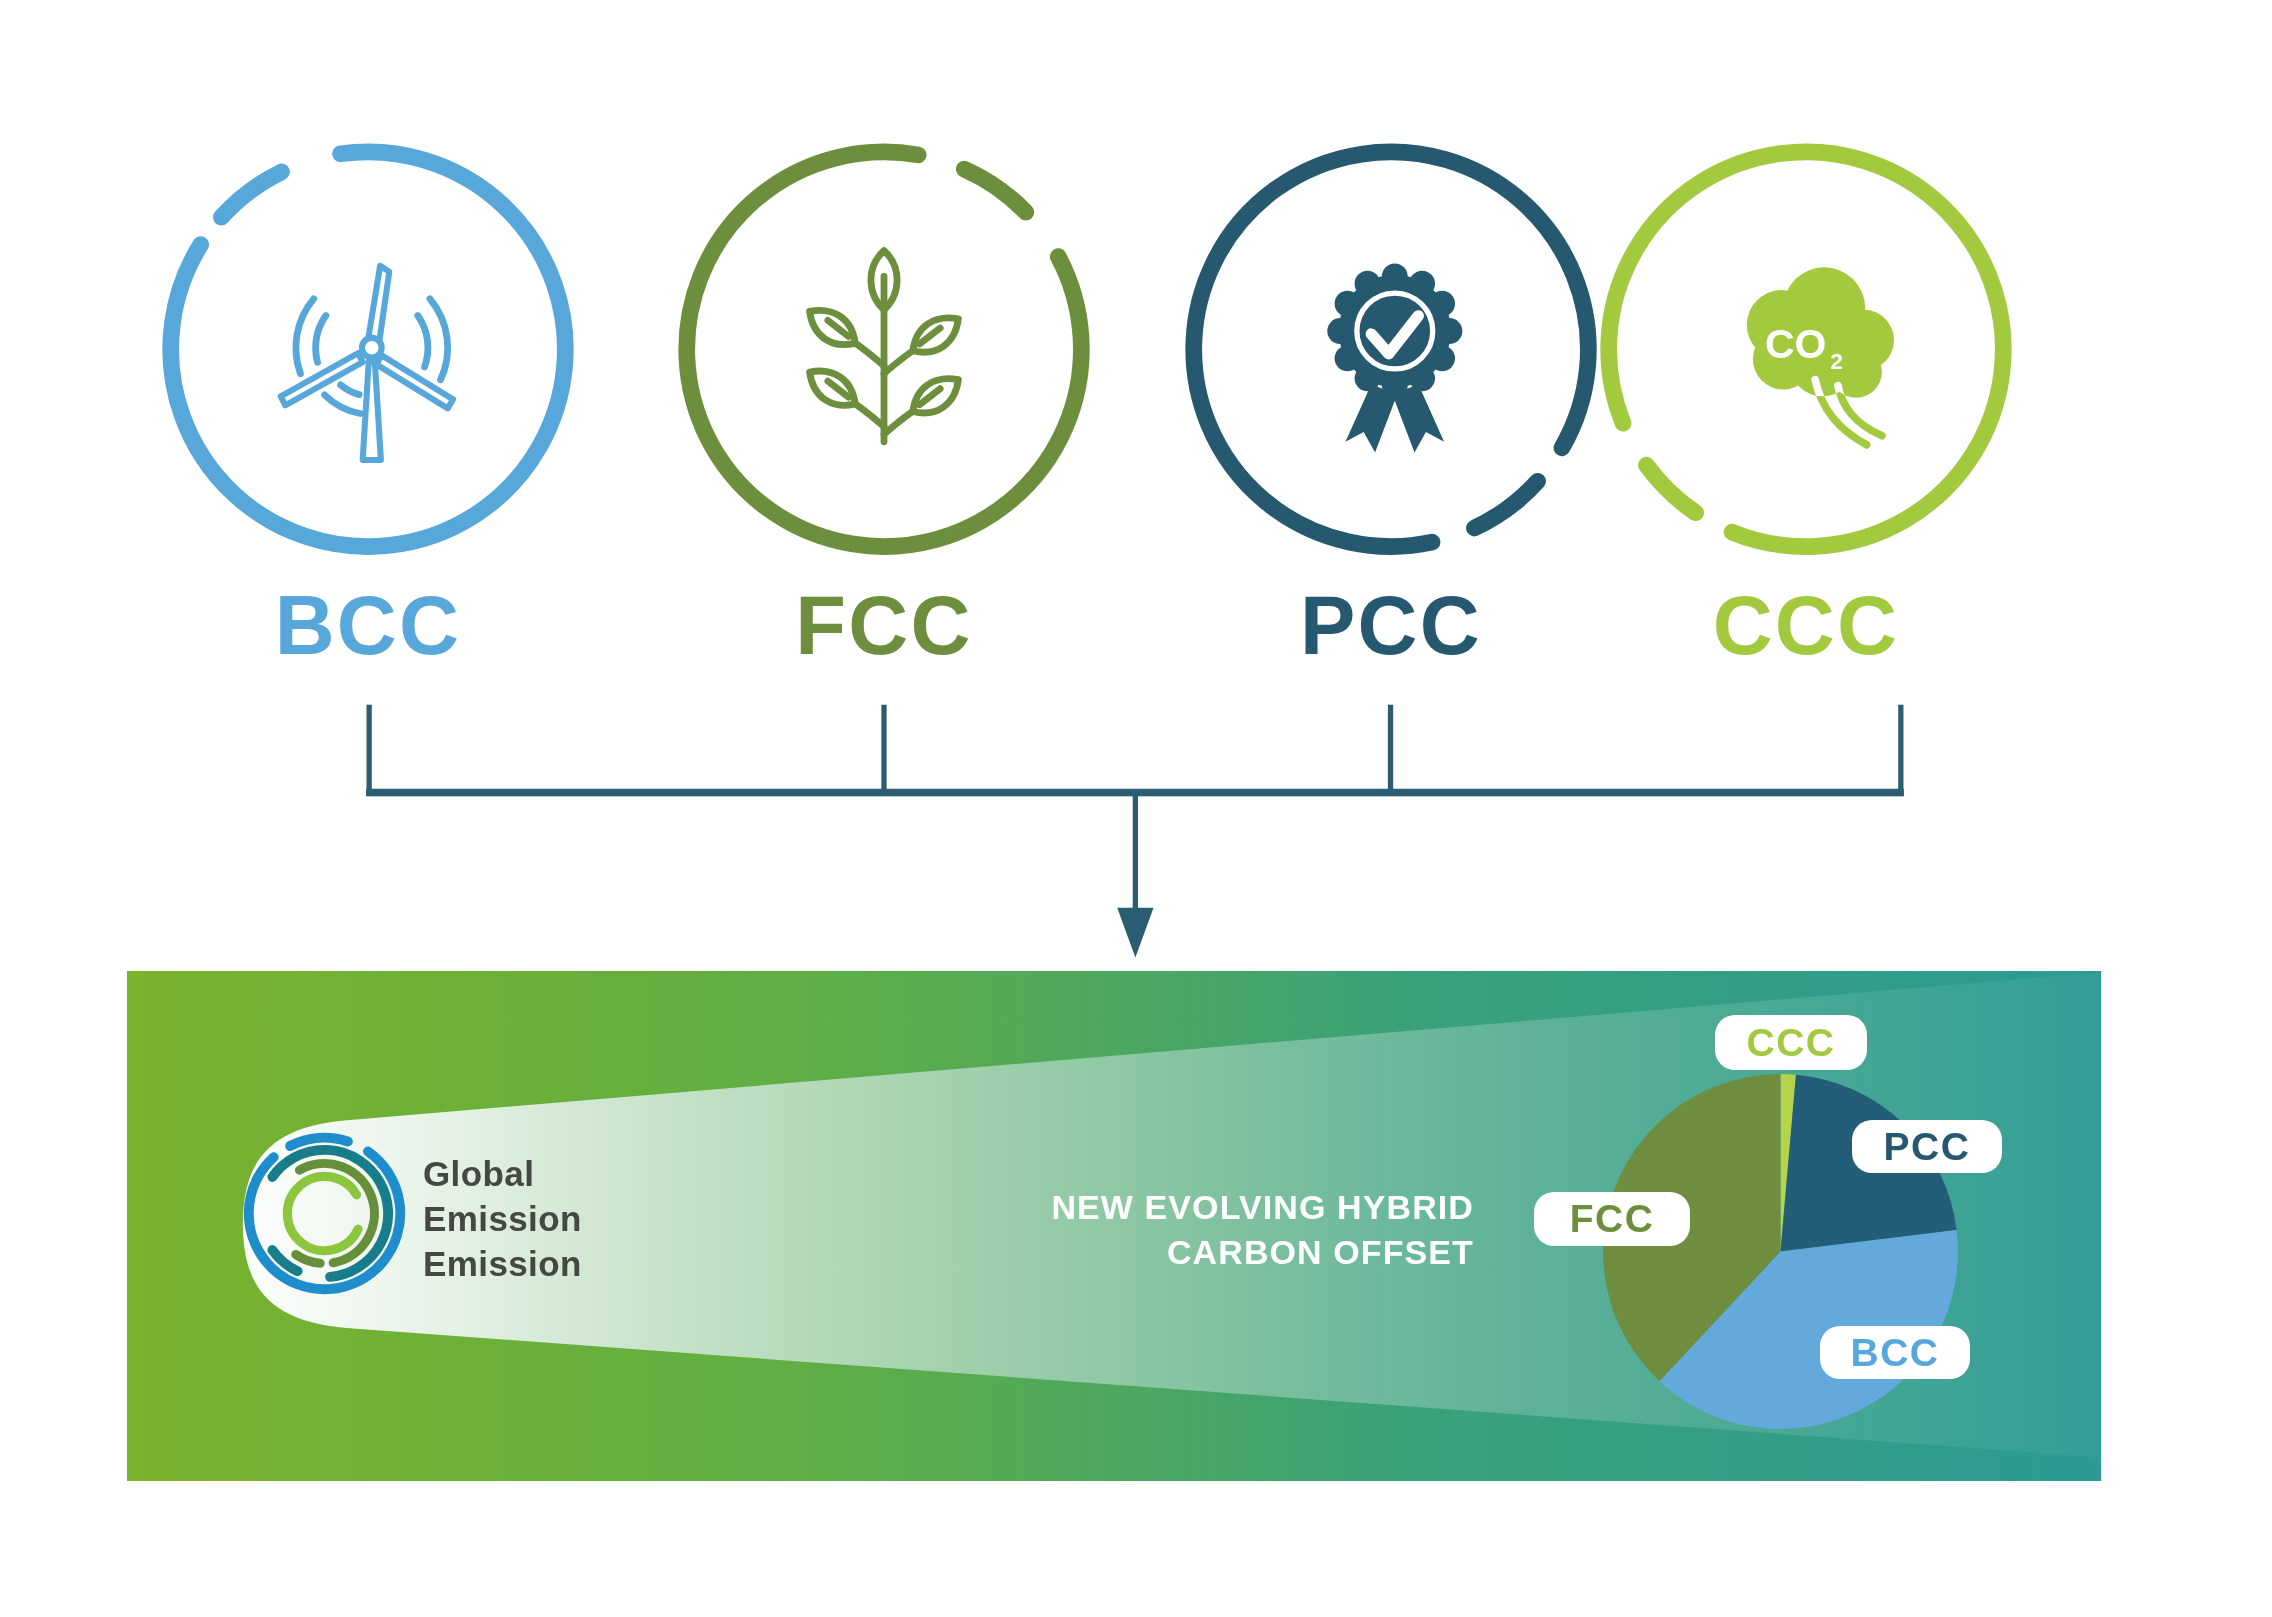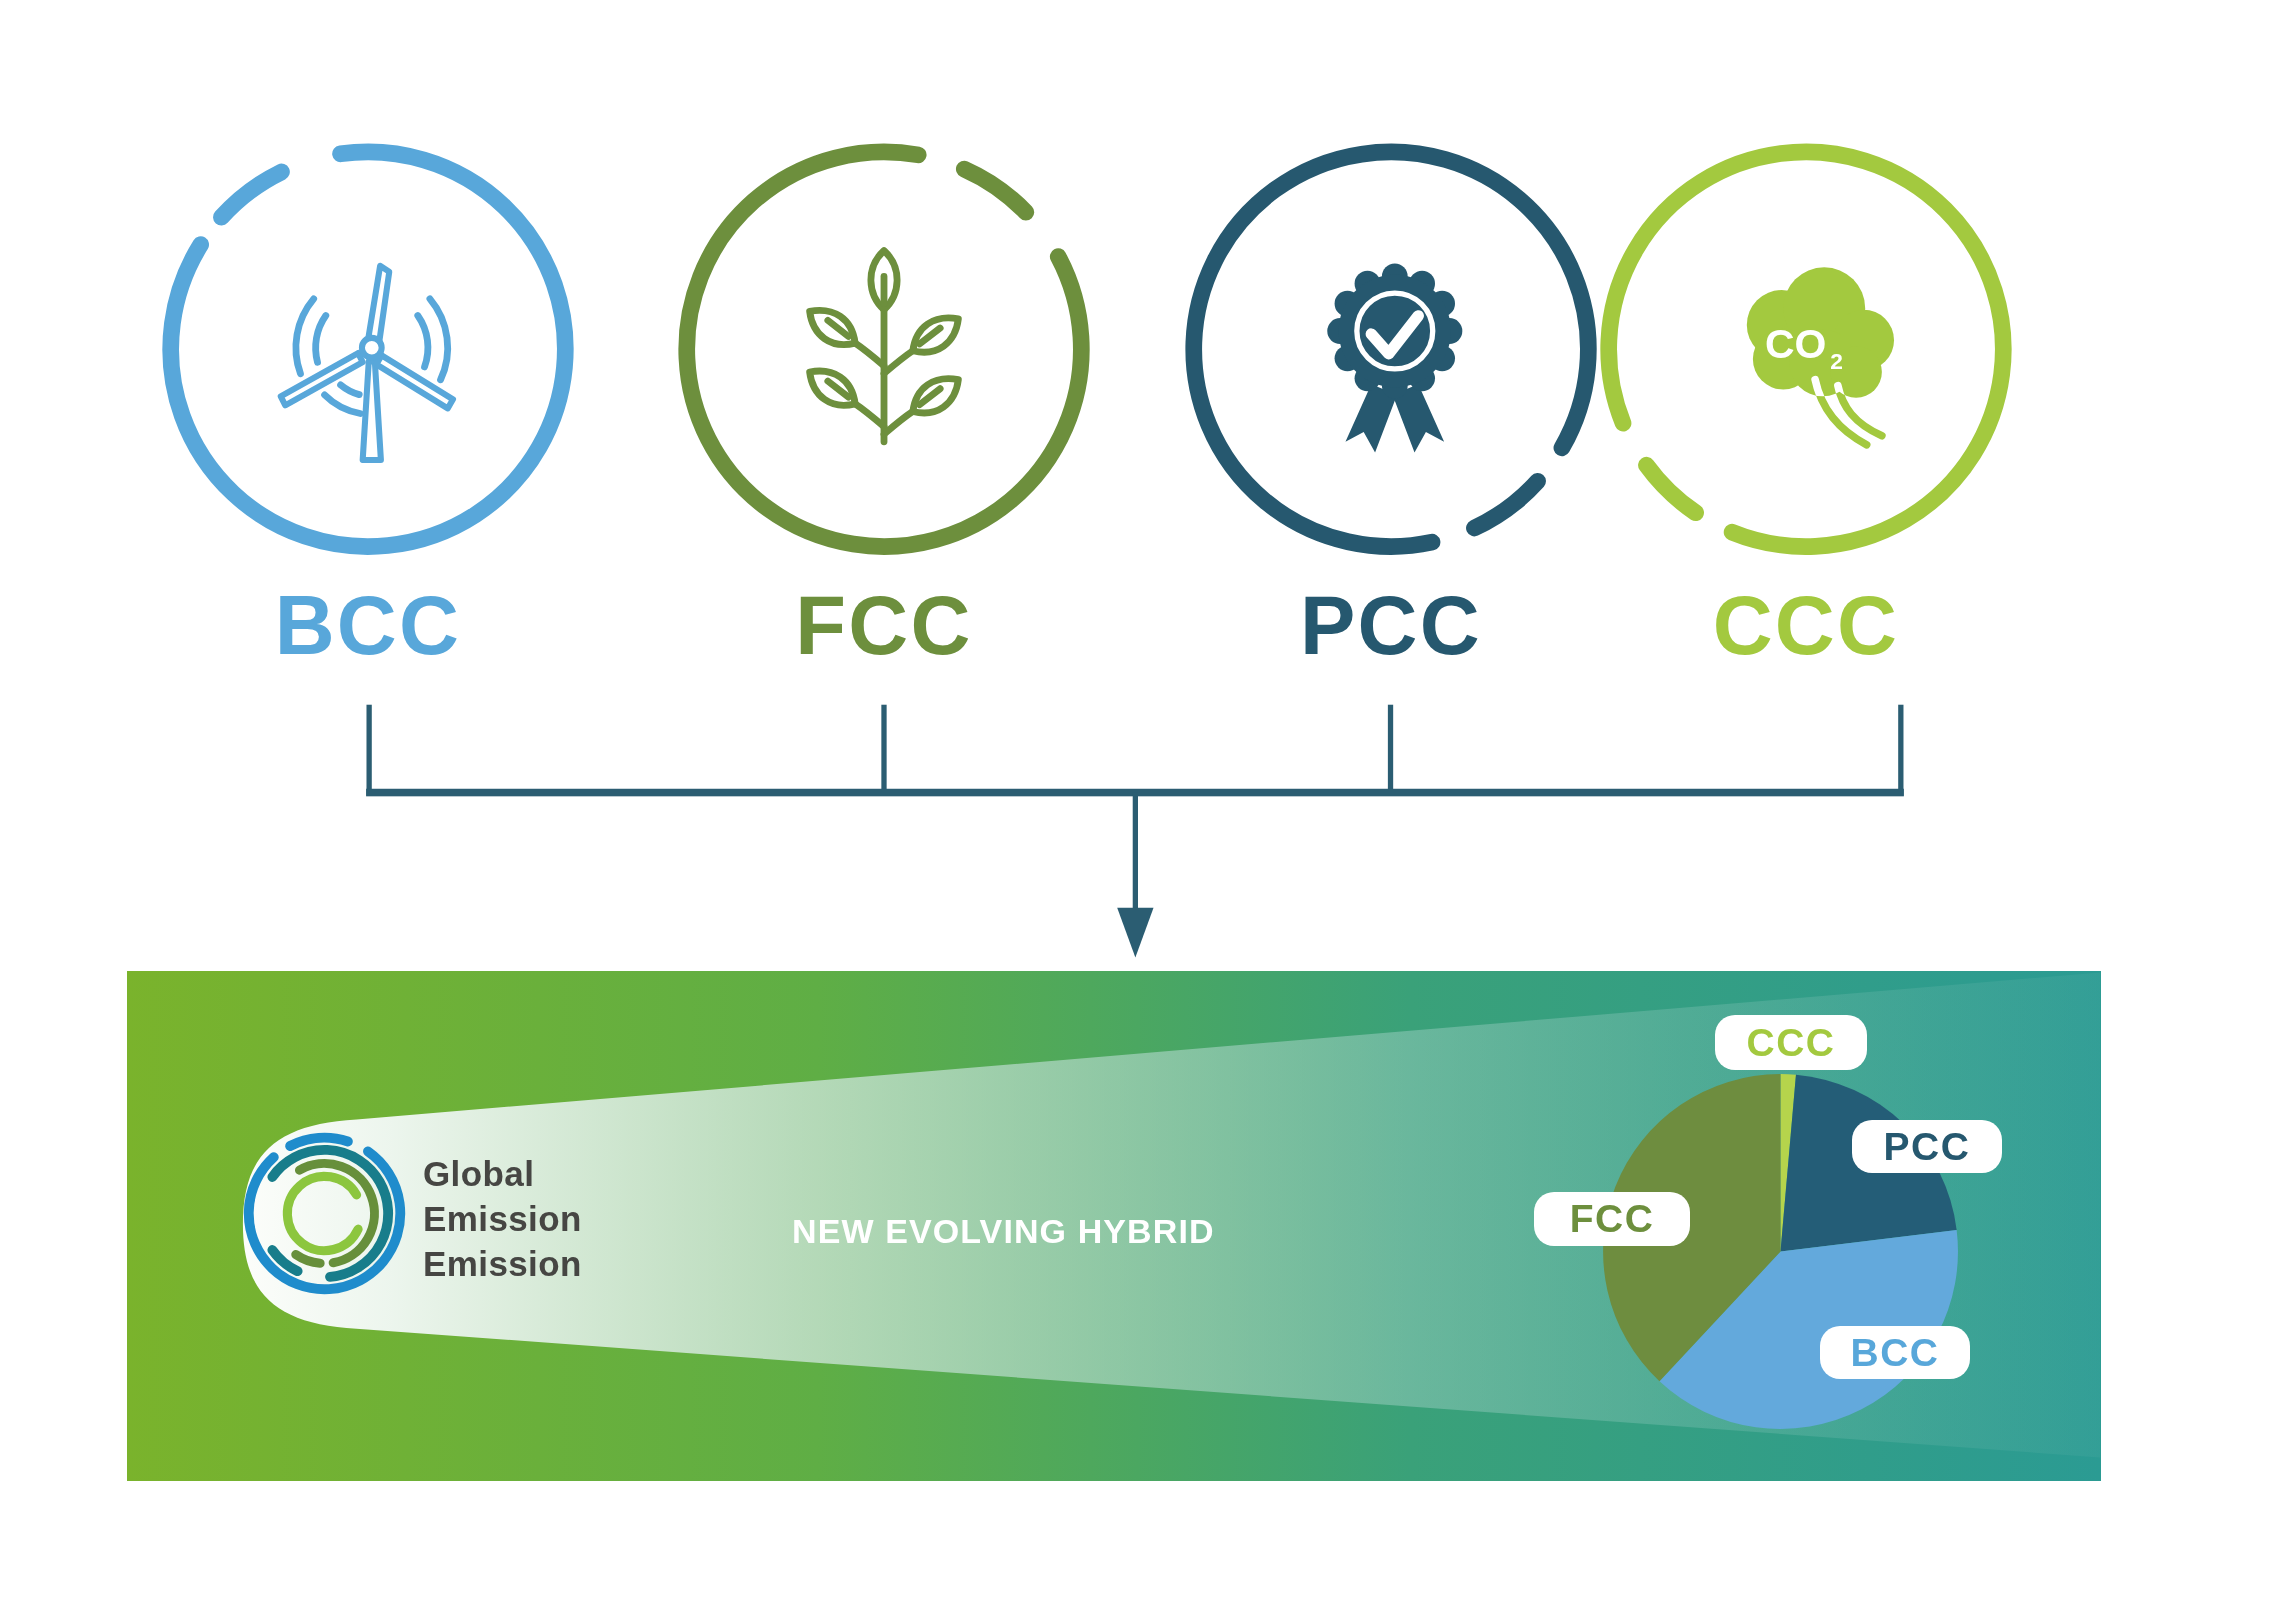--- a/index.html
+++ b/index.html
@@ -15,22 +15,22 @@
 
   
   #connector{position:absolute;left:0;top:682px;}
 
   
   .banner{position:absolute;left:127px;top:971px;width:1974px;height:510px;overflow:hidden;}
   #wedge{position:absolute;left:0;top:0;}
   #logo-arcs{position:absolute;left:99px;top:144px;}
   .logo-text{position:absolute;left:296px;top:180px;color:#464643;
     font-size:35px;line-height:45px;font-weight:600;letter-spacing:0.4px;}
-  .headline{position:absolute;left:665px;top:214px;width:682px;text-align:left;
-    color:#ffffff;font-weight:bold;font-size:34px;line-height:45px;letter-spacing:1.1px;margin-top:24px;}
+  .headline{position:absolute;left:665px;top:214px;width:682px;text-align:right;
+    color:#ffffff;font-weight:bold;font-size:34px;line-height:45px;letter-spacing:1.1px;}
   #pie{position:absolute;left:1470px;top:97px;}
   .chip{position:absolute;background:#ffffff;border-radius:20px;
     display:flex;align-items:center;justify-content:center;
     font-size:39px;font-weight:bold;letter-spacing:1.5px;}
   .chip-ccc{left:1588px;top:44px;width:152px;height:55px;}
   .chip-pcc{left:1725px;top:149px;width:150px;height:53px;}
   .chip-fcc{left:1407px;top:221px;width:156px;height:54px;}
   .chip-bcc{left:1693px;top:355px;width:150px;height:53px;}
 </style>
 </head>
@@ -177,20 +177,21 @@
       </svg>
 
     <div class="logo-text" style="color: rgb(70, 70, 67);">
       <div>Global</div>
       <div>Emission</div>
       <div>Emission</div>
     </div>
 
     <div class="headline">
       <div>NEW EVOLVING HYBRID</div>
+      <div>CARBON OFFSET</div>
     </div>
 
     <svg id="pie" width="367" height="367" viewBox="0 0 484 484">
         <path d="M 242 242 L 242.0 8.0 A 234 234 0 0 1 262.4 8.9 Z" fill="#b5d44c"></path>
         <path d="M 242 242 L 262.4 8.9 A 234 234 0 0 1 474.3 213.5 Z" fill="#245d77"></path>
         <path d="M 242 242 L 474.3 213.5 A 234 234 0 0 1 82.4 413.1 Z" fill="#63a9dc"></path>
         <path d="M 242 242 L 82.4 413.1 A 234 234 0 0 1 242.0 8.0 Z" fill="#6e8d3f"></path>
       </svg>
 
     <div id="chips">

